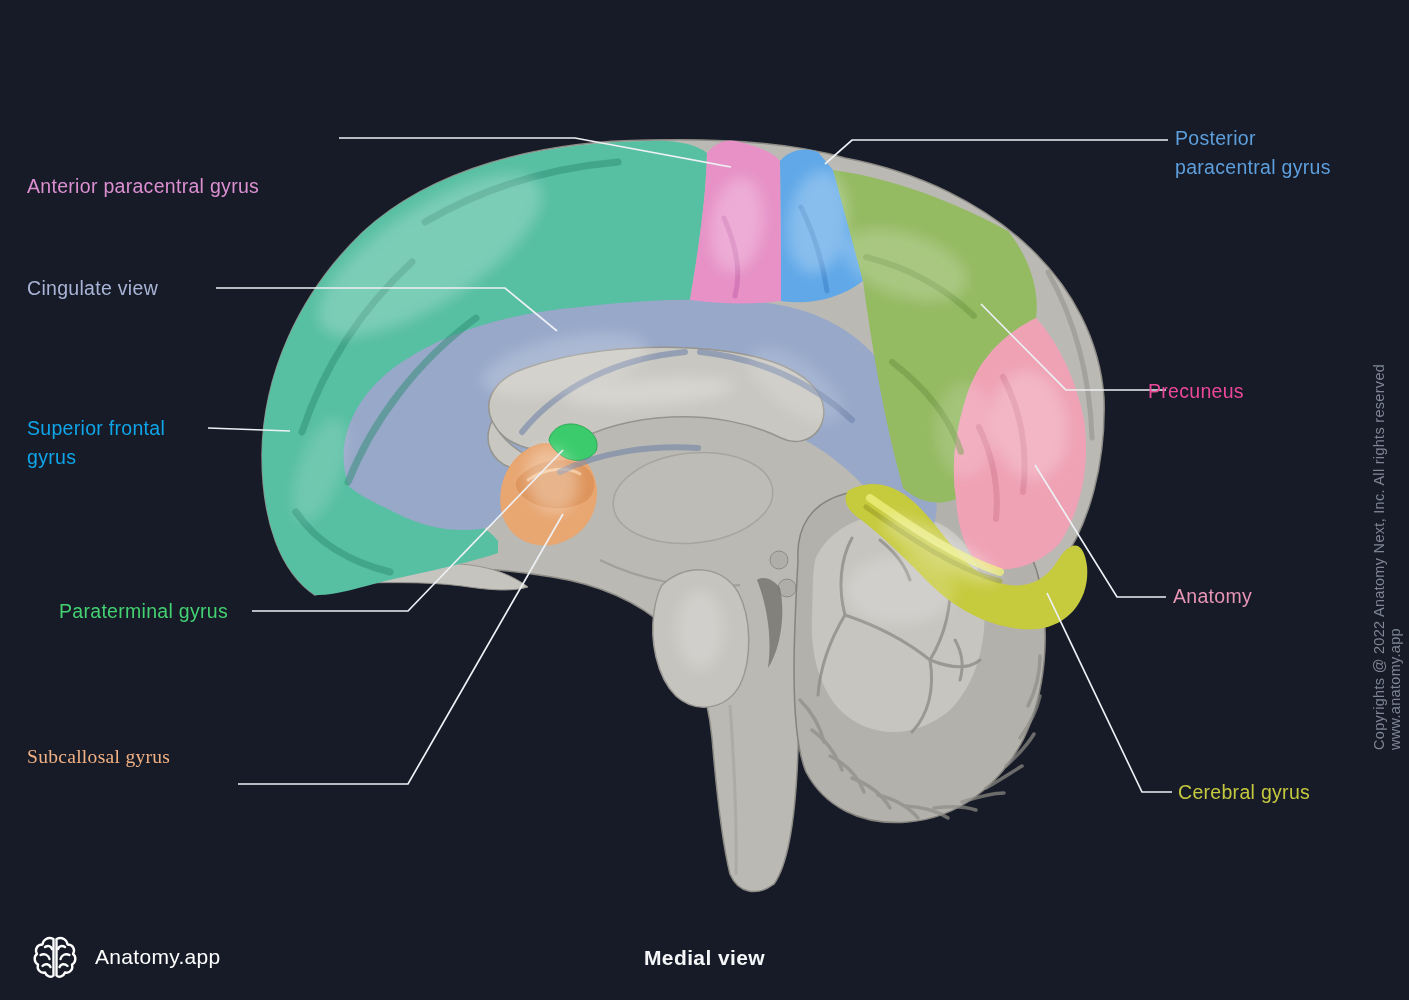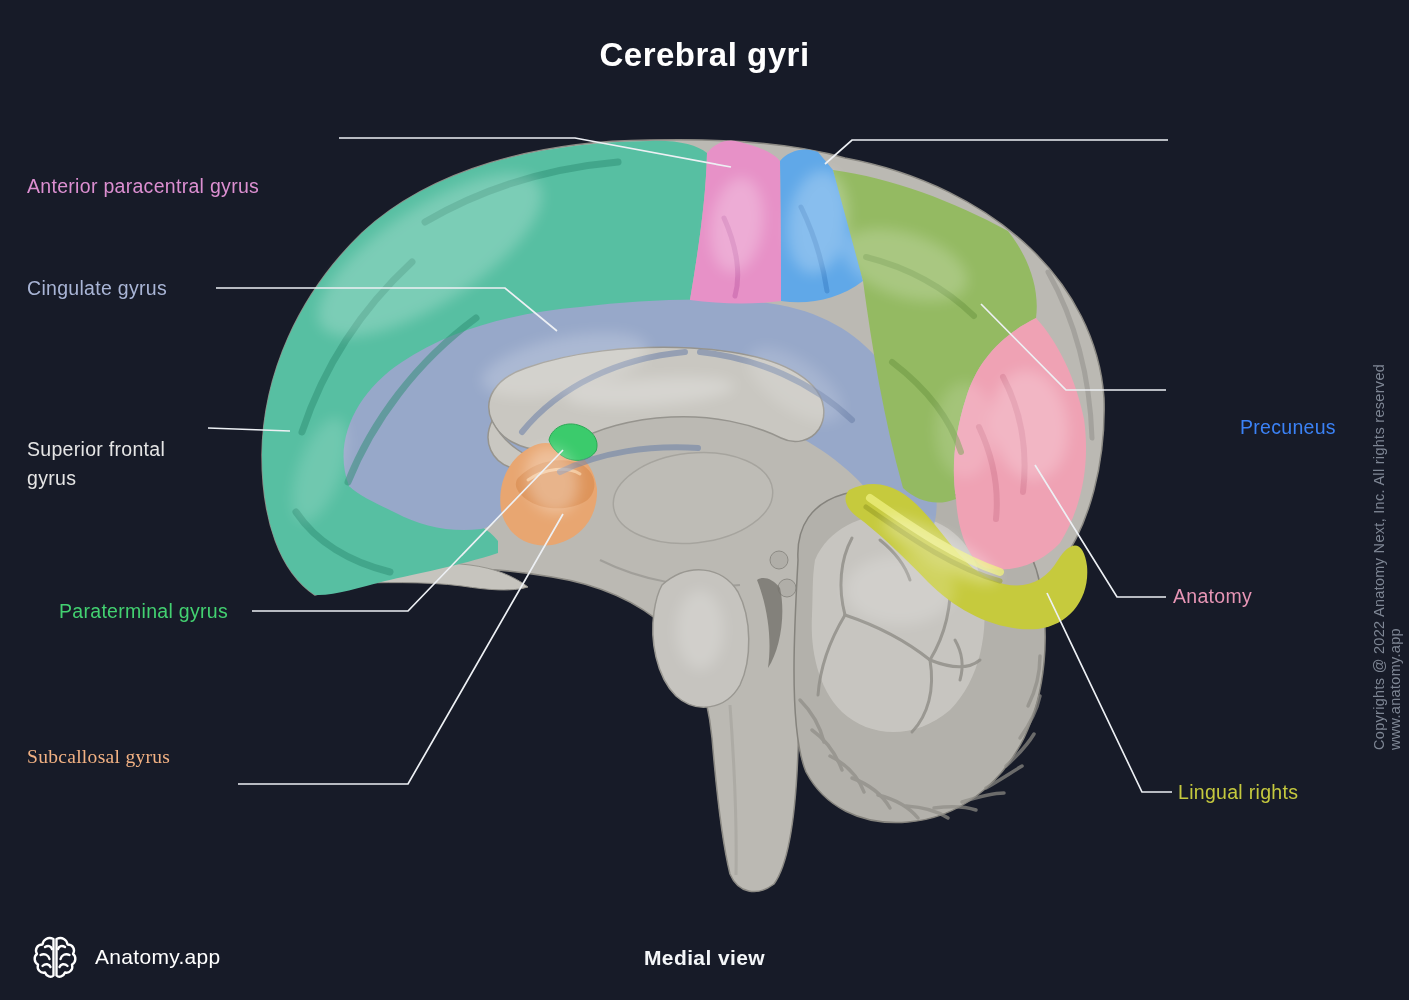--- a/index.html
+++ b/index.html
@@ -16,21 +16,20 @@
   #brand-name{font-size:21px;color:#FFFFFF;letter-spacing:.3px;}
   #copyright{position:absolute;right:6px;top:50%;
     writing-mode:vertical-rl;transform:translateY(-50%) rotate(180deg);
     color:#7E8694;font-size:14.5px;letter-spacing:.3px;}
 </style>
 </head>
 <body>
 
 <div id="page" style="background-color: rgb(23, 27, 40);">
 
-  <div id="page-title">Cerebral gyri</div>
 
   <svg id="brain-svg" viewBox="0 0 1409 1000" xmlns="http://www.w3.org/2000/svg">
     <defs>
       <filter id="soft" x="-60%" y="-60%" width="220%" height="220%">
         <feGaussianBlur stdDeviation="7"></feGaussianBlur>
       </filter>
     </defs>
 
     <g>
       <path stroke="#8D8B85" stroke-width="1.5" d="M 315,595 C 280,572 262,520 262,455 C 263,375 298,295 362,233 C 432,168 540,141 650,140
@@ -172,35 +171,37 @@
       <path d="M 238,784 L 408,784 L 563,514"></path>
       <path d="M 1168,140 L 852,140 L 825,164"></path>
       <path d="M 1166,390 L 1066,390 L 981,304"></path>
       <path d="M 1166,597 L 1117,597 L 1035,465"></path>
       <path d="M 1172,792 L 1142,792 L 1047,593"></path>
     </g>
   </svg>
 
   <div class="label" style="left: 27px; top: 124px; color: rgb(220, 143, 209); margin-top: 48px;">Anterior paracentral gyrus</div>
 
-  <div class="label" style="left: 27px; top: 274px; color: rgb(169, 181, 214);">Cingulate gyrus</div>
-
-  <div class="label" style="left: 27px; top: 414px; color: #e5e5e5; margin-top: 21px;">Superior frontal
+  <div class="label" style="left: 27px; top: 274px; color: rgb(169, 181, 214);">Cingulate view</div>
+
+  <div class="label" style="left: 27px; top: 414px; color: #0ea5e9;">Superior frontal
 gyrus</div>
 
   <div class="label" style="left: 27px; top: 597px; color: rgb(67, 209, 113); margin-left: 32px;">Paraterminal gyrus</div>
 
   <div class="label" style="left: 27px; top: 742px; color: rgb(242, 177, 131); font-family: Liberation Serif, serif;">Subcallosal gyrus</div>
 
-
-  <div class="label" style="left: 1240px; top: 377px; color: #3b82f6; margin-top: 36px;">Precuneus</div>
+  <div class="label" style="left: 1175px; top: 124px; color: rgb(92, 159, 220);">Posterior
+paracentral gyrus</div>
+
+  <div class="label" style="left: 1148px; top: 377px; color: #ec4899;">Precuneus</div>
 
   <div class="label" style="left: 1173px; top: 582px; color: rgb(231, 149, 181);">Anatomy</div>
 
-  <div class="label" style="left: 1178px; top: 778px; color: rgb(197, 201, 62);">Lingual rights</div>
+  <div class="label" style="left: 1178px; top: 778px; color: rgb(197, 201, 62);">Cerebral gyrus</div>
 
   <div id="brand">
     <svg width="50" height="50" viewBox="0 0 50 50">
       <g fill="none" stroke="#FFFFFF" stroke-width="2.4" stroke-linecap="round" stroke-linejoin="round">
         <path d="M 23.5,7 C 18,4.5 13,7.5 12.5,12.5 C 7,12.5 4.5,17.5 7,22 C 3.5,24.5 4,30.5 8,32.5
                  C 6.5,37.5 10.5,41.5 15,40.5 C 16.5,44.5 21,46 23.5,43.5 Z"></path>
         <path d="M 15,15 C 18,13 21,14 22,17"></path>
         <path d="M 10.5,23 C 14.5,21 18.5,23 19.5,27"></path>
         <path d="M 12.5,34 C 15.5,31 19.5,32 20.5,35"></path>
         <g transform="translate(50,0) scale(-1,1)">

